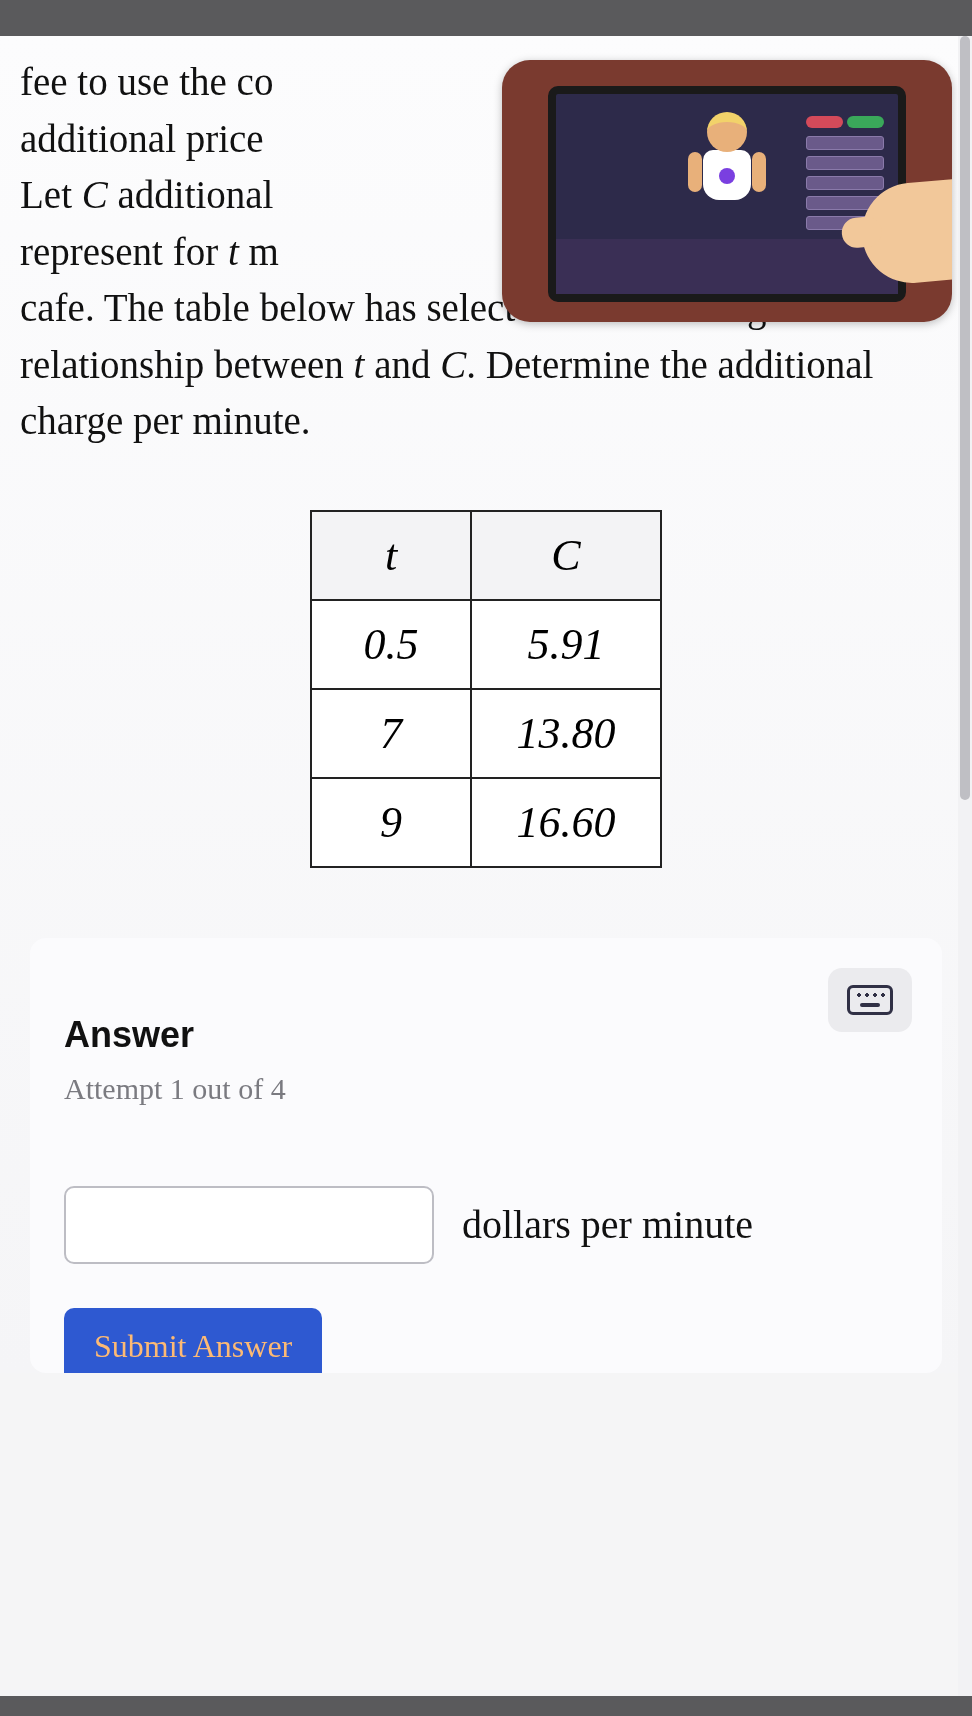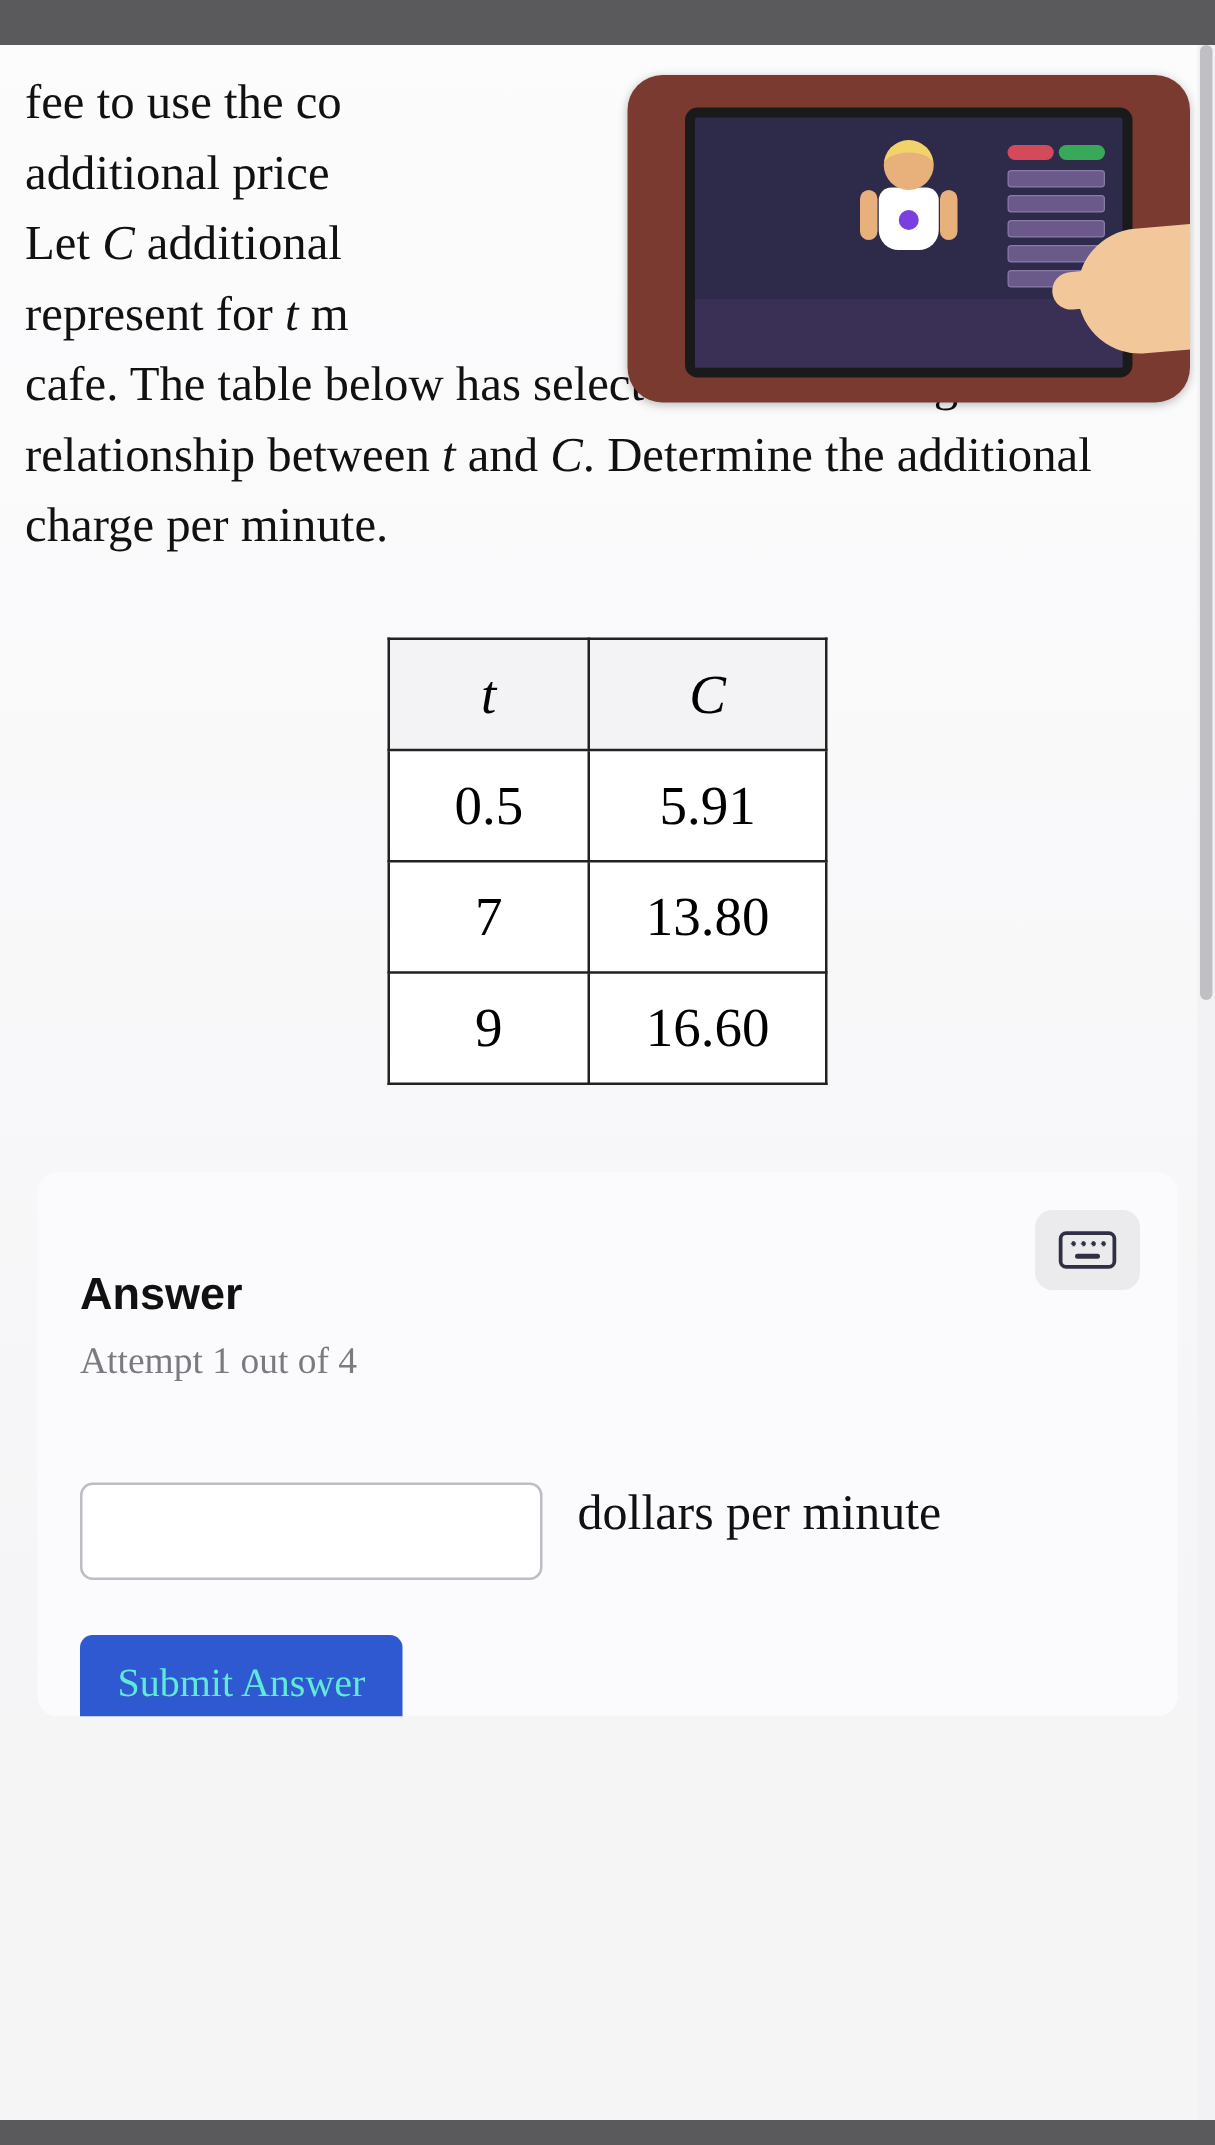--- a/index.html
+++ b/index.html
@@ -87,21 +87,21 @@
     border-collapse: collapse;
     font-size: 44px;
   }
   .data-table th, .data-table td {
     border: 2px solid #222;
     padding: 18px 0;
     text-align: center;
     font-weight: normal;
   }
   .data-table th { background: #f3f3f5; font-style: italic; font-family:'Times New Roman',serif;}
-  .data-table td { background: #fff; font-family: 'Times New Roman', serif;}
+  .data-table td { background: #fff; font-family: 'Times New Roman', serif; font-style: italic;}
   .col-t { width: 160px; }
   .col-c { width: 190px; }
 
   
   .answer-card {
     margin: 70px 10px 0 10px;
     background: #fbfbfd;
     border-radius: 16px;
     padding: 36px 34px 0 34px;
     position: relative;
@@ -137,41 +137,41 @@
     height:4px; background:
       radial-gradient(circle,#303045 2px,transparent 2px) 0 0/8px 4px repeat-x;
   }
   .kbd-icon::after {
     content:""; position:absolute; bottom:5px; left:10px; right:10px; height:4px;
     background:#303045; border-radius:2px;
   }
 
   .input-row {
     margin-top: 80px;
-    display:flex; gap: 28px;
+    display:flex; align-items:center; gap: 28px;
   }
   .answer-input {
     width: 370px; height: 78px;
     border: 2px solid #bdbdc4;
     border-radius: 10px;
     background: #fff;
     font-size: 32px;
     padding: 0 16px;
     font-family: Georgia, serif;
   }
   .unit-label {
     font-size: 40px;
     font-family: Georgia, serif;
     color: #111;
   }
 
   .submit-btn {
     margin-top: 44px;
     background: #2e59d1;
-    color: #5eead4;
+    color: #fdba74;
     font-family: Georgia, serif;
     font-size: 32px;
     padding: 20px 30px 8px 30px;
     border: none;
     border-radius: 10px 10px 0 0;
     cursor: pointer;
   }
 
   .bottombar {
     position: absolute; left:0; right:0; bottom:0;

